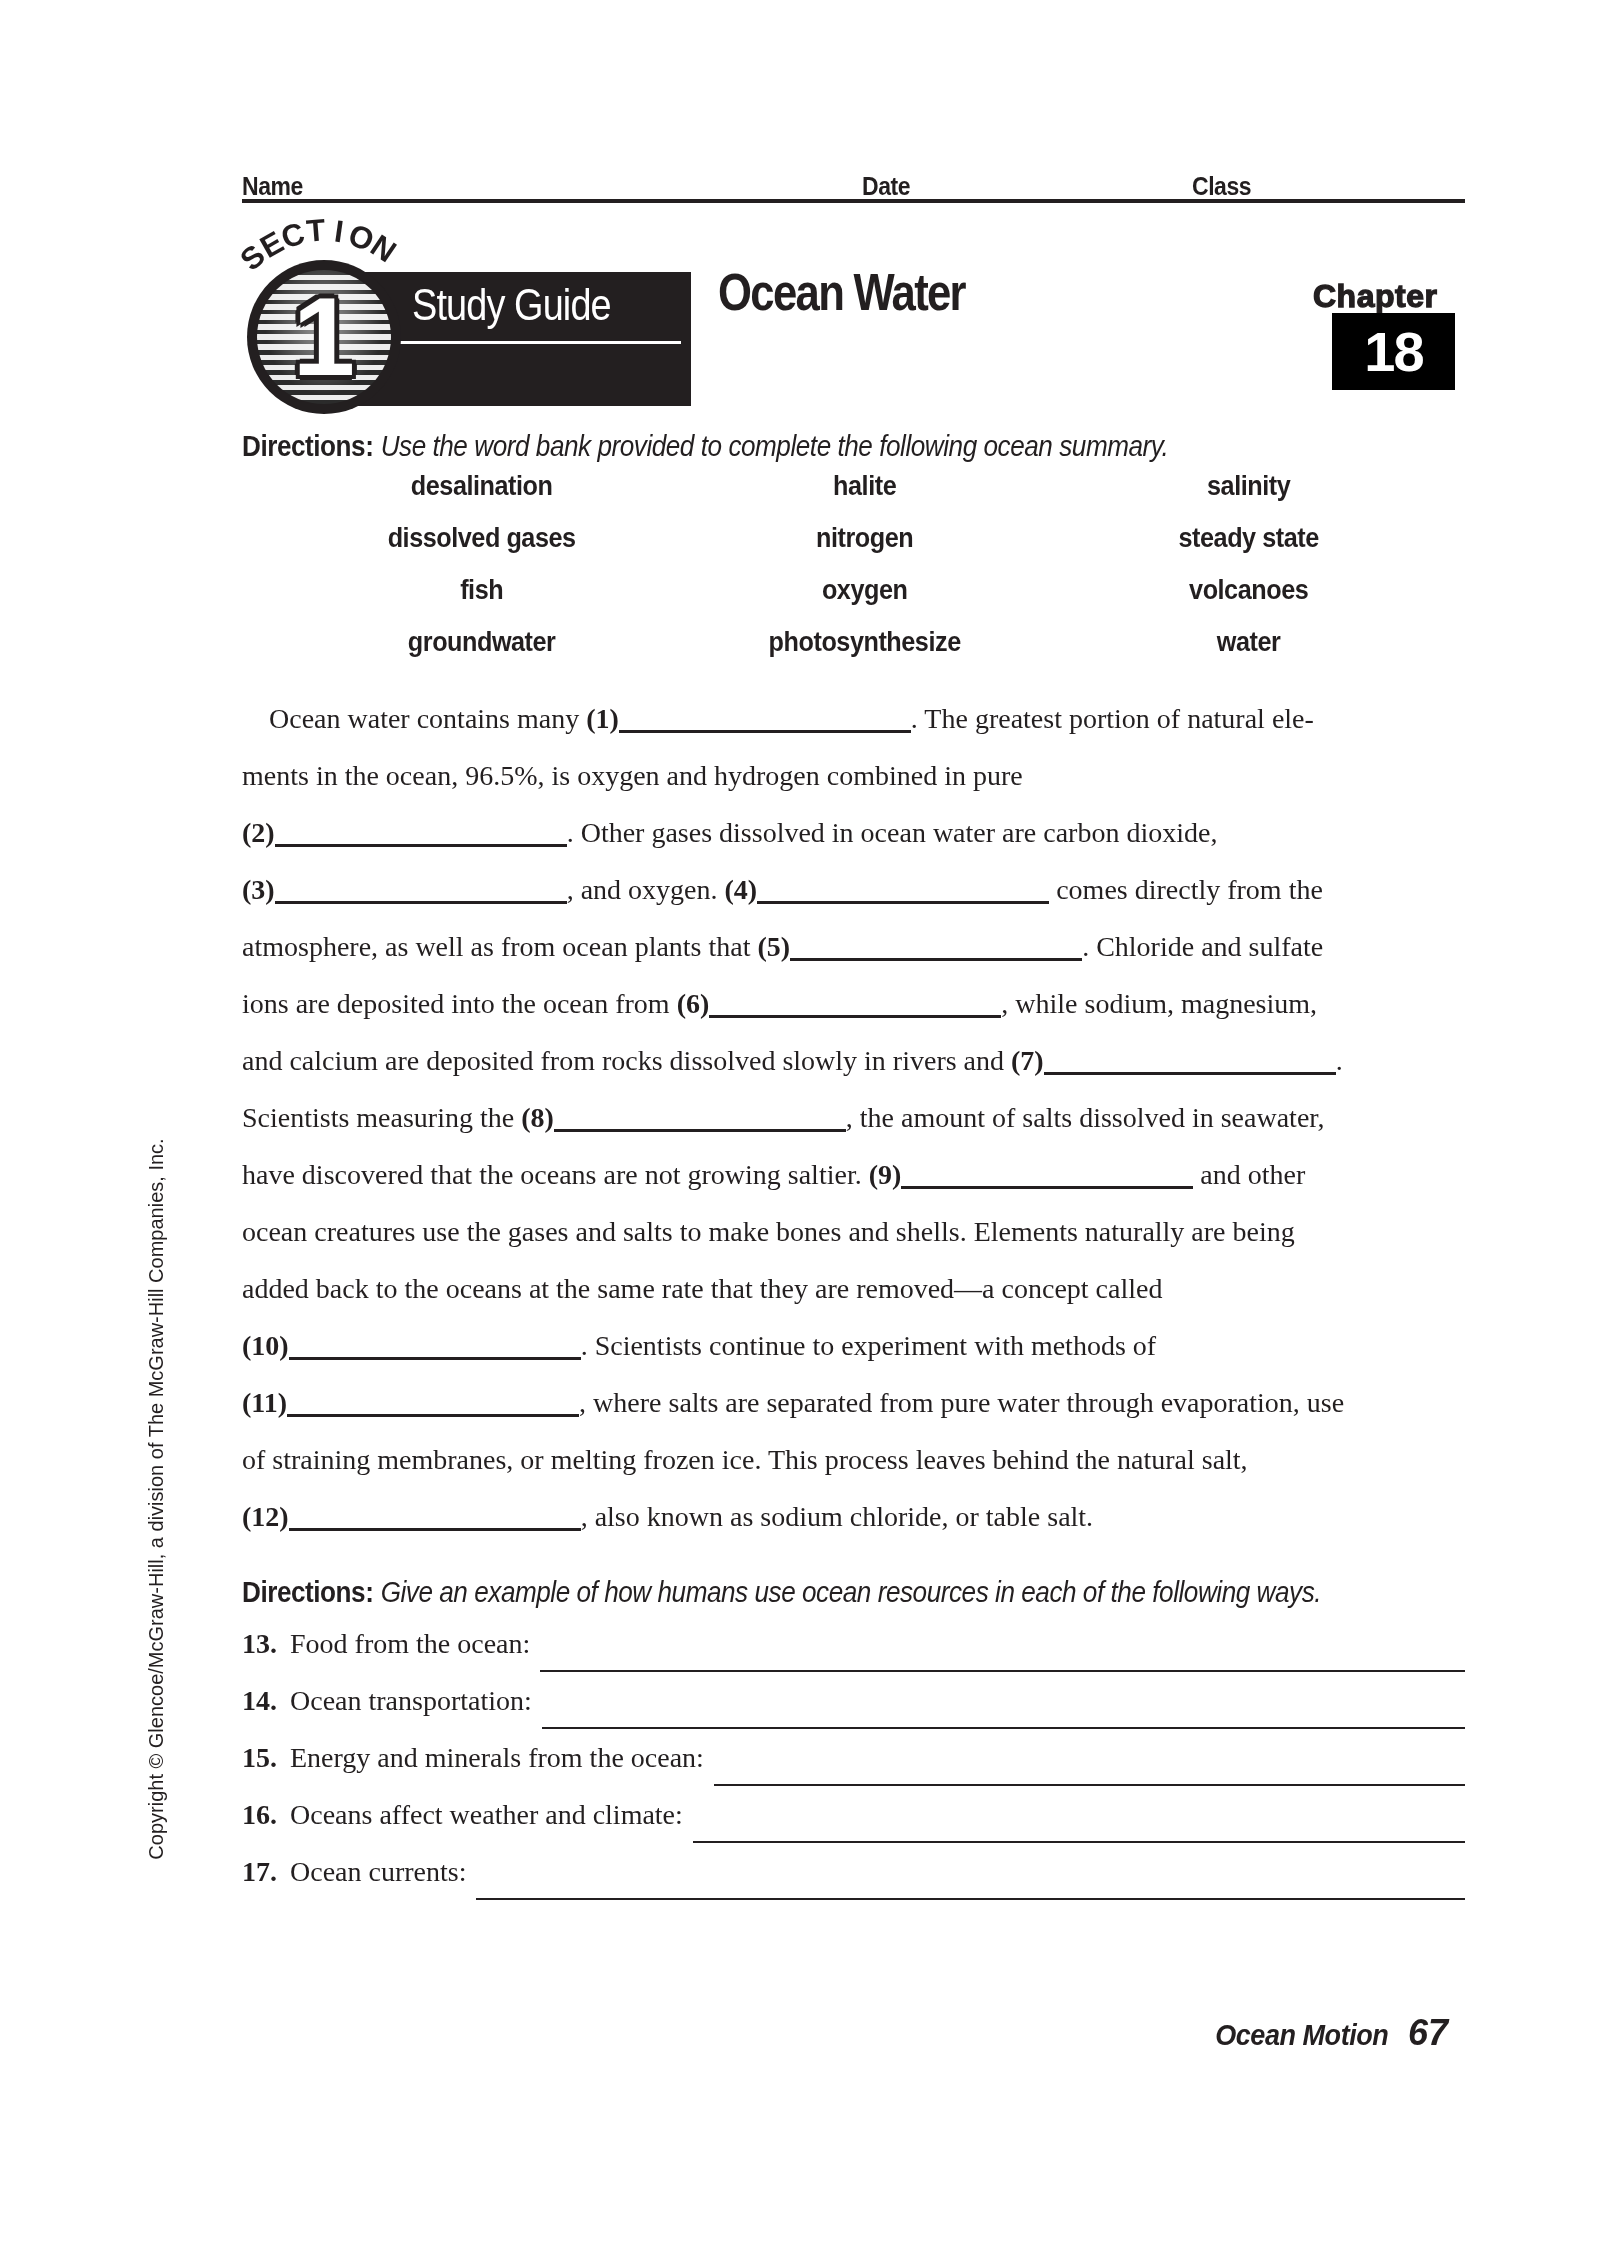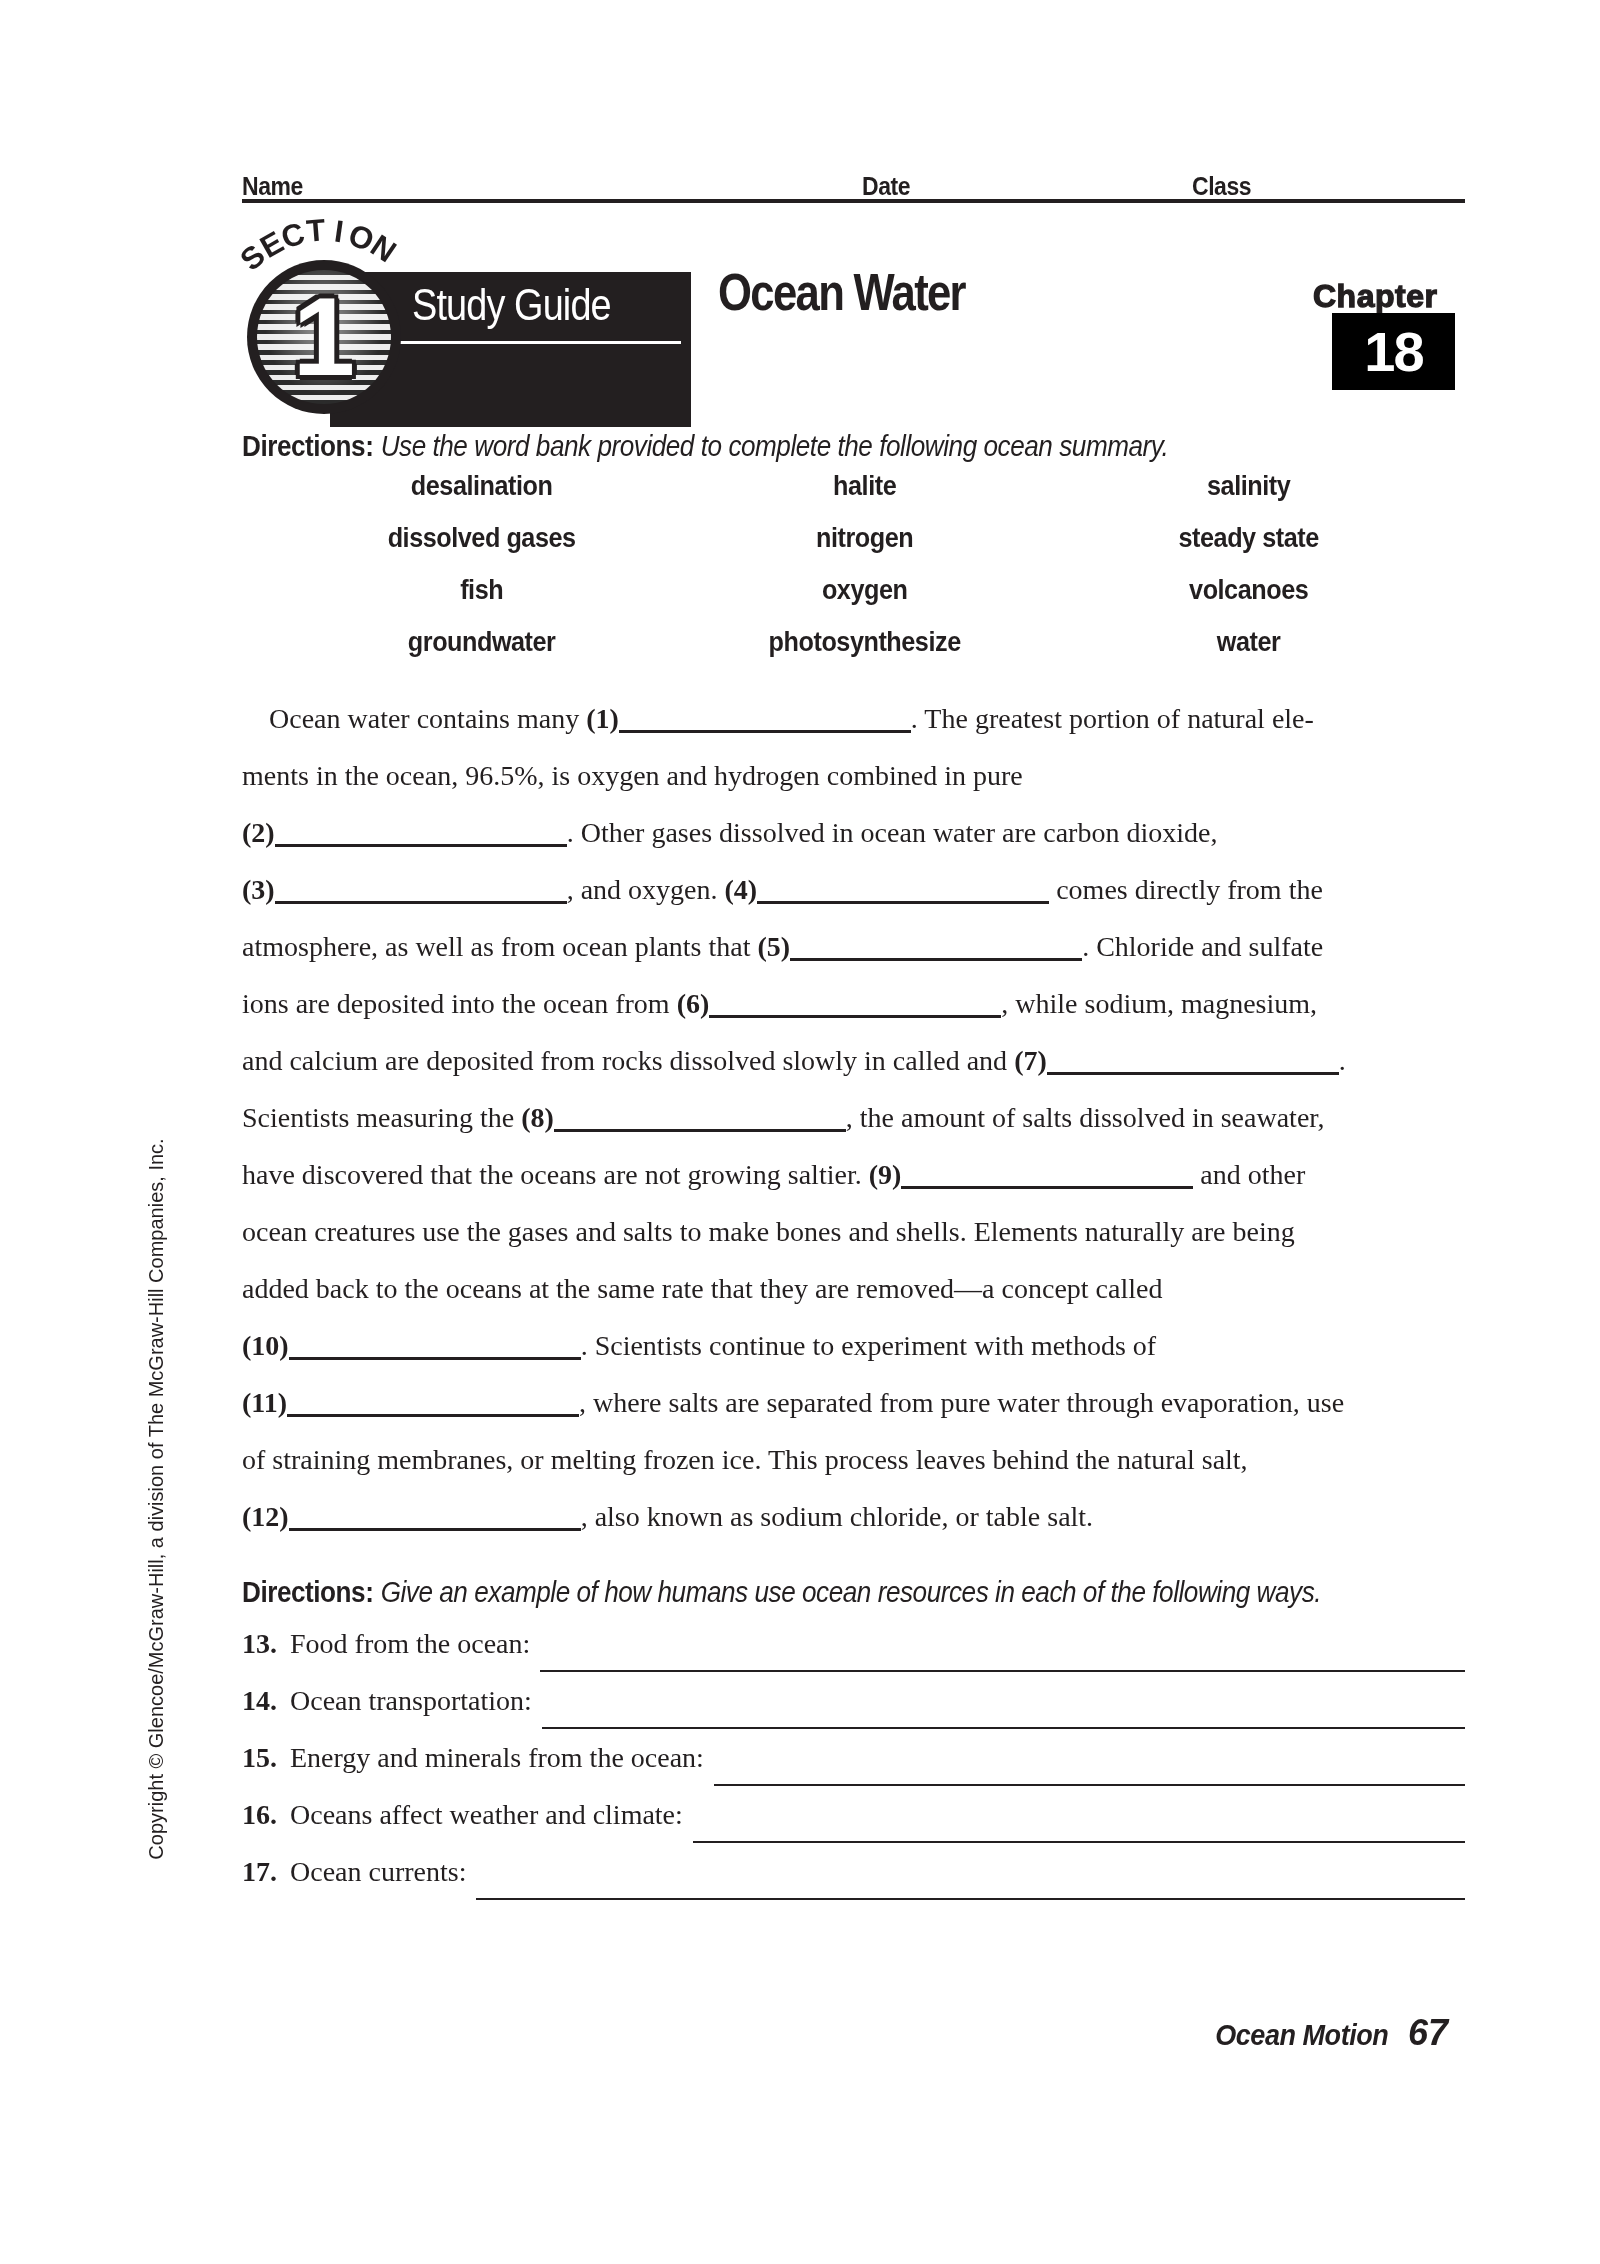--- a/index.html
+++ b/index.html
@@ -5,21 +5,21 @@
   html,body{margin:0;padding:0;background:#ffffff;}
   .page{position:relative;width:1600px;height:2264px;background:#ffffff;overflow:hidden;
         color:#231f20;font-family:"Liberation Serif",serif;}
 
   
   .hlabel{position:absolute;top:172px;font-family:"Liberation Sans",sans-serif;
           font-weight:bold;font-size:25px;letter-spacing:-0.5px;transform:scaleX(.92);transform-origin:left;}
   .header-rule{position:absolute;left:242px;top:199px;width:1223px;height:4px;background:#231f20;}
 
   
-  .banner{position:absolute;left:330px;top:272px;width:361px;height:155px;background:#231f20;}
+  .banner{position:absolute;left:330px;top:272px;width:361px;height:134px;background:#231f20;}
   .banner-text{position:absolute;left:82px;top:8px;color:#ffffff;font-family:"Liberation Sans",sans-serif;
                font-size:44px;letter-spacing:-1px;transform:scaleX(.86);transform-origin:left;white-space:nowrap;}
   .banner-rule{position:absolute;left:68px;top:69px;width:283px;height:3px;background:#ffffff;}
   .circle{position:absolute;left:247px;top:260px;width:154px;height:154px;border-radius:50%;
           background:#231f20;display:flex;align-items:center;justify-content:center;}
   .circle-inner{width:134px;height:134px;border-radius:50%;
           background:
             radial-gradient(ellipse at 50% 42%, rgba(255,255,255,.55), rgba(255,255,255,0) 62%),
             repeating-linear-gradient(180deg,#2b2b2b 0px,#2b2b2b 4.5px,#ededed 4.5px,#ededed 10px);
           display:flex;align-items:center;justify-content:center;}
@@ -128,21 +128,21 @@
       </div>
     </div>
 
   <div id="passage">
       <div class="pline indent"><span>Ocean water contains many </span><span class="bnum">(1)</span><span class="blank"></span><span>. The greatest portion of natural ele-</span></div>
       <div class="pline"><span>ments in the ocean, 96.5%, is oxygen and hydrogen combined in pure</span></div>
       <div class="pline"><span class="bnum">(2)</span><span class="blank"></span><span>. Other gases dissolved in ocean water are carbon dioxide,</span></div>
       <div class="pline"><span class="bnum">(3)</span><span class="blank"></span><span>, and oxygen. </span><span class="bnum">(4)</span><span class="blank"></span><span> comes directly from the</span></div>
       <div class="pline"><span>atmosphere, as well as from ocean plants that </span><span class="bnum">(5)</span><span class="blank"></span><span>. Chloride and sulfate</span></div>
       <div class="pline"><span>ions are deposited into the ocean from </span><span class="bnum">(6)</span><span class="blank"></span><span>, while sodium, magnesium,</span></div>
-      <div class="pline"><span>and calcium are deposited from rocks dissolved slowly in called and </span><span class="bnum">(7)</span><span class="blank"></span><span>.</span></div>
+      <div class="pline"><span>and calcium are deposited from rocks dissolved slowly in rivers and </span><span class="bnum">(7)</span><span class="blank"></span><span>.</span></div>
       <div class="pline"><span>Scientists measuring the </span><span class="bnum">(8)</span><span class="blank"></span><span>, the amount of salts dissolved in seawater,</span></div>
       <div class="pline"><span>have discovered that the oceans are not growing saltier. </span><span class="bnum">(9)</span><span class="blank"></span><span> and other</span></div>
       <div class="pline"><span>ocean creatures use the gases and salts to make bones and shells. Elements naturally are being</span></div>
       <div class="pline"><span>added back to the oceans at the same rate that they are removed—a concept called</span></div>
       <div class="pline"><span class="bnum">(10)</span><span class="blank"></span><span>. Scientists continue to experiment with methods of</span></div>
       <div class="pline"><span class="bnum">(11)</span><span class="blank"></span><span>, where salts are separated from pure water through evaporation, use</span></div>
       <div class="pline"><span>of straining membranes, or melting frozen ice. This process leaves behind the natural salt,</span></div>
       <div class="pline"><span class="bnum">(12)</span><span class="blank"></span><span>, also known as sodium chloride, or table salt.</span></div>
     </div>
 

